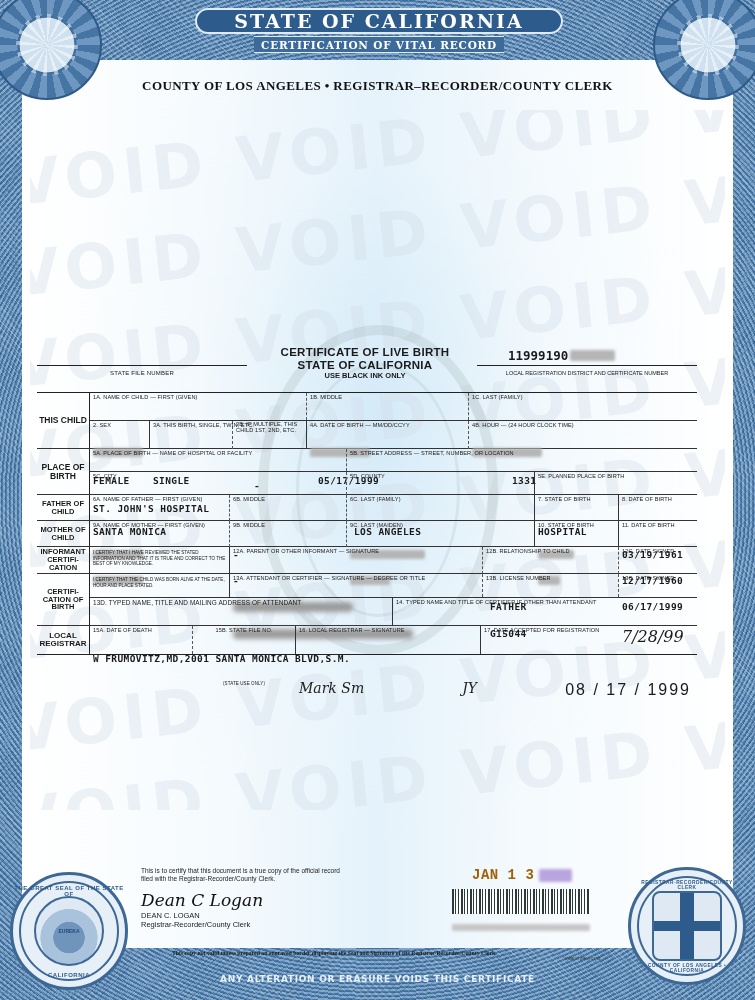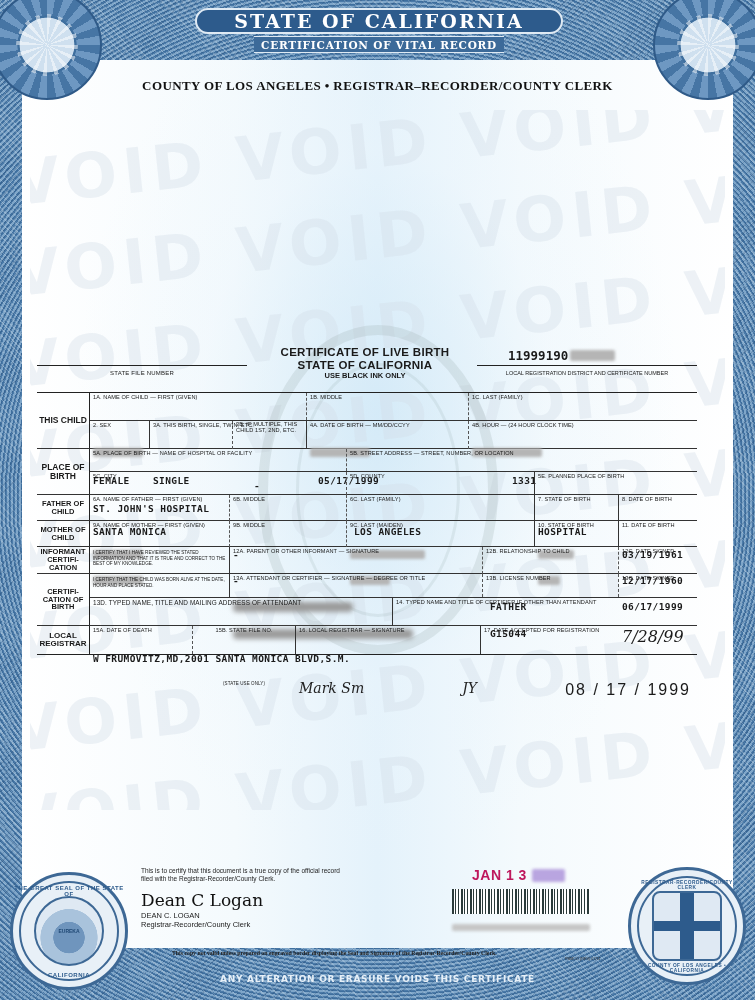--- a/index.html
+++ b/index.html
@@ -158,21 +158,21 @@
   }
   .smudge { display: inline-block; height: 10px; background: #9a9a9a; filter: blur(2.5px); border-radius: 4px; }
 
   
   .footer-cert {
     position: absolute; left: 141px; top: 867px; z-index: 4;
     font-size: 6.5px; line-height: 1.3; color: #222;
   }
   .footer-sig {
     position: absolute; left: 141px; top: 890px; z-index: 4;
-    font-family: "DejaVu Serif", serif; font-size: 17px; color: #111;
+    font-family: "DejaVu Serif", serif; font-style: italic; font-size: 17px; color: #111;
   }
   .footer-name {
     position: absolute; left: 141px; top: 911px; z-index: 4;
     font-size: 7.5px; line-height: 1.25; color: #222;
   }
   .footer-valid {
     position: absolute; left: 172px; top: 950px; z-index: 4;
     font-family: "Liberation Serif", serif; font-weight: bold; font-size: 5.8px; color: #222;
   }
   .footer-form-code {
@@ -181,21 +181,21 @@
   .bottom-band {
     position: absolute; left: 0; right: 0; bottom: 0; height: 36px; z-index: 3;
     display: flex; align-items: flex-start; justify-content: center; padding-top: 10px;
   }
   .bottom-band span {
     font-family: "DejaVu Sans", sans-serif; font-weight: bold; font-size: 9px; color: #e7f0f8;
     letter-spacing: 0.7px;
   }
   .stamp-date {
     position: absolute; left: 472px; top: 867px; z-index: 4;
-    font-family: Liberation Sans, sans-serif; font-weight: bold; font-size: 14px; color: #be185d;
+    font-family: Liberation Mono, monospace; font-weight: bold; font-size: 14px; color: #a16207;
     display: flex; align-items: center; letter-spacing: 0.5px;
   }
   .stamp-date .blur { width: 33px; height: 13px; background: #b9a5e0; margin-left: 5px; }
   .barcode {
     position: absolute; left: 452px; top: 889px; width: 138px; height: 25px; z-index: 4;
     background: repeating-linear-gradient(90deg, #2b3b3b 0 2px, #ffffff 2px 3px, #2b3b3b 3px 4px, #ffffff 4px 6px, #2b3b3b 6px 7px, #ffffff 7px 9px);
   }
   .barcode-num {
     position: absolute; left: 452px; top: 917px; width: 138px; height: 8px; z-index: 4;
   }

